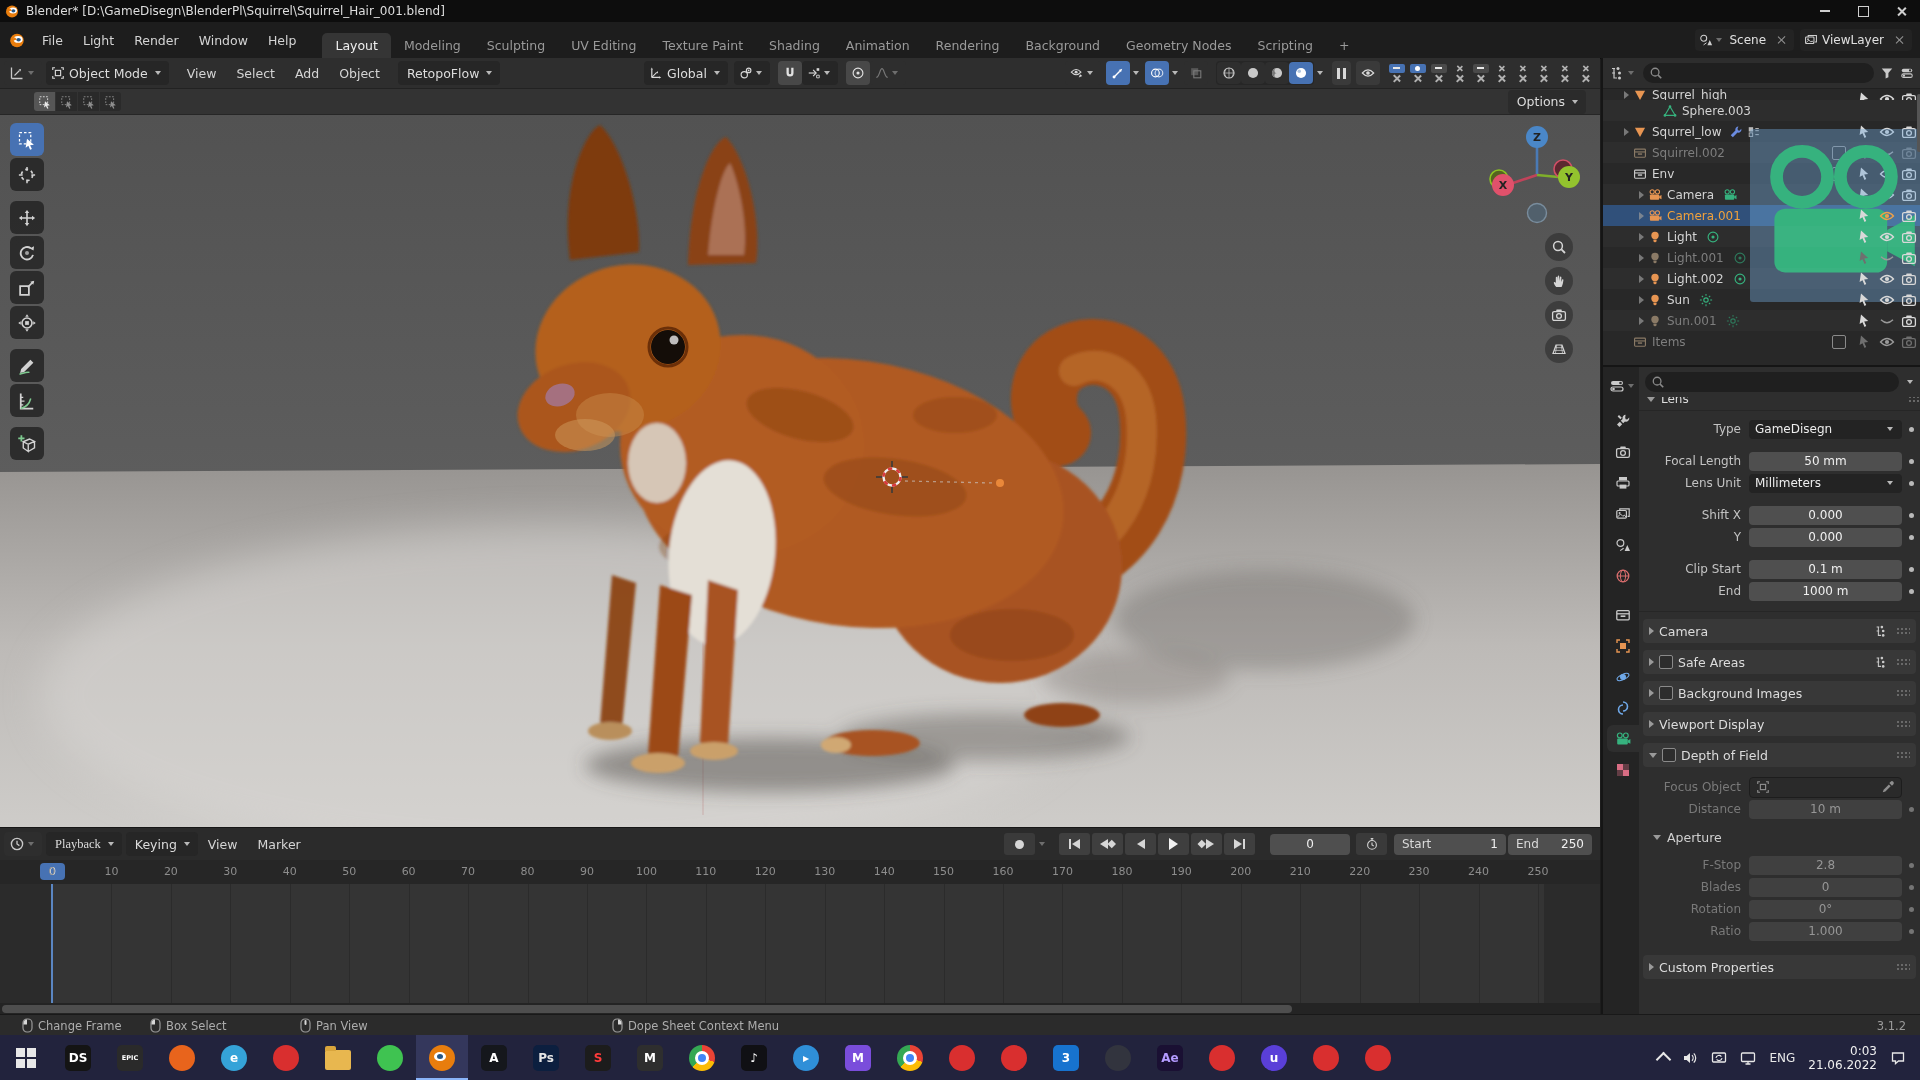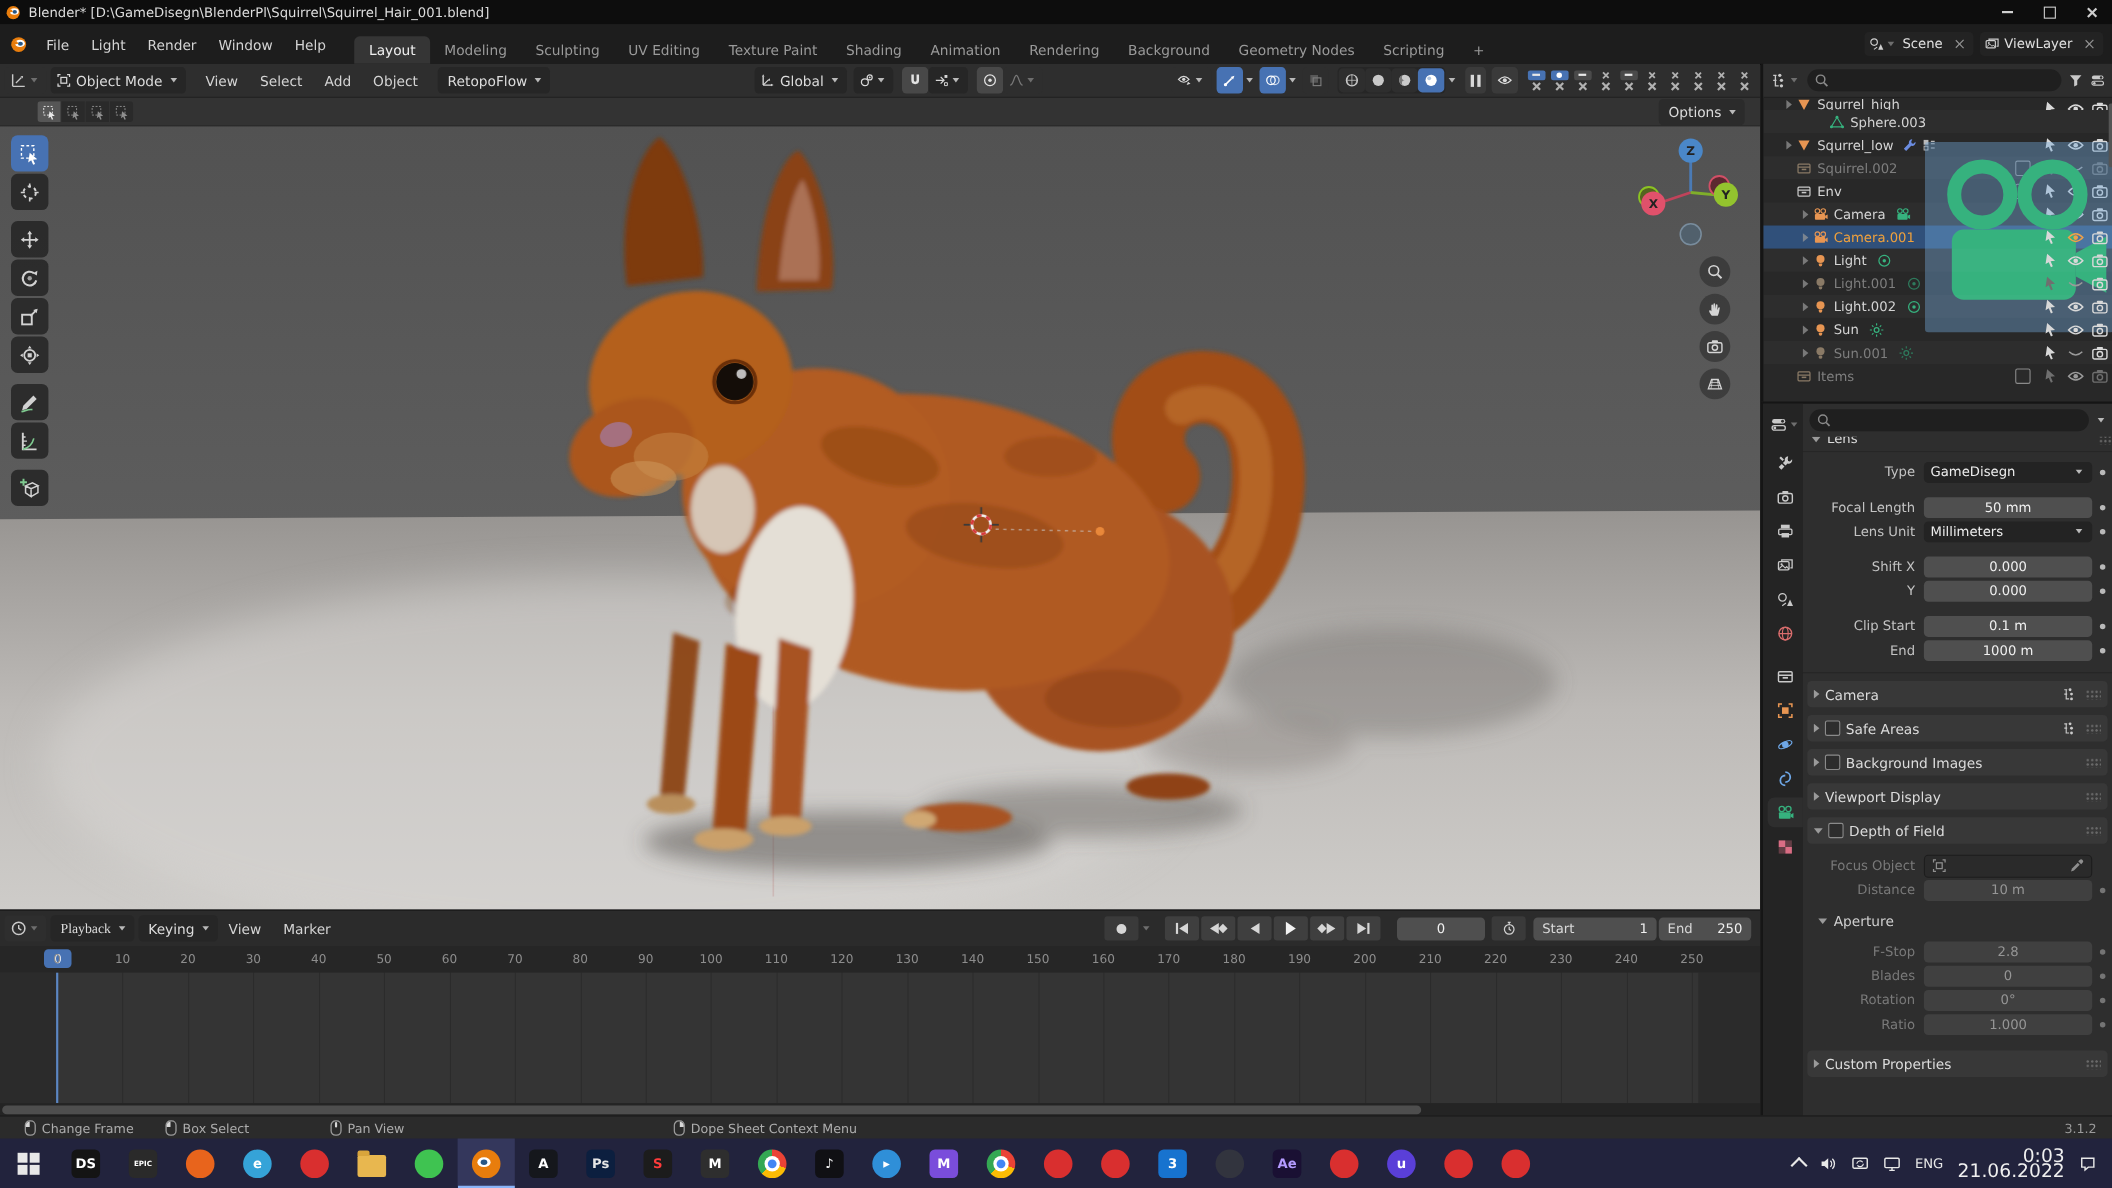--- a/index.html
+++ b/index.html
@@ -154,21 +154,21 @@
   .folder-ico{position:relative;width:26px;height:20px;background:#e8b74f;border-radius:2px;margin-top:4px;}
   .folder-ico:before{content:"";position:absolute;left:0;top:-4px;width:11px;height:5px;background:#d9a53c;border-radius:2px 2px 0 0;}
   .chrome-ico{position:relative;width:26px;height:26px;border-radius:50%;background:conic-gradient(#ea4335 0 30%,#fbbc05 30% 63%,#34a853 63% 100%);}
   .chrome-ico:before{content:"";position:absolute;left:6px;top:6px;width:14px;height:14px;border-radius:50%;background:#fff;}
   .chrome-ico:after{content:"";position:absolute;left:9px;top:9px;width:8px;height:8px;border-radius:50%;background:#4285f4;}
   .blender-ico{position:relative;width:26px;height:26px;border-radius:50%;background:#e87d0d;}
   .blender-ico:before{content:"";position:absolute;left:5px;top:7px;width:12px;height:9px;border-radius:50%;background:#fff;}
   .blender-ico:after{content:"";position:absolute;left:8px;top:9px;width:6px;height:5px;border-radius:50%;background:#265787;}
   #tray{position:absolute;right:0;top:0;height:45px;display:flex;align-items:center;gap:13px;padding-right:14px;color:#e8e8e8;}
   .tray-chev{width:9px;height:9px;border-left:2px solid #e8e8e8;border-top:2px solid #e8e8e8;transform:rotate(45deg);margin-top:4px;}
-  #clockbox{text-align:right;font-size:17px;line-height:14px;color:#f0f0f0;}
+  #clockbox{text-align:right;font-size:12px;line-height:14px;color:#f0f0f0;}
 </style>
 </head>
 <body>
 
 <div id="screen">
 
   <div id="titlebar" class="abs">
     <span class="ic16" style="margin-left:4px">
         <svg viewBox="0 0 16 16" width="100%" height="100%" xmlns="http://www.w3.org/2000/svg">
           <circle cx="8" cy="8.5" r="6" fill="#e87d0d"></circle>
@@ -274,21 +274,21 @@
           <div class="menu-item">View</div>
           <div class="menu-item">Select</div>
           <div class="menu-item">Add</div>
           <div class="menu-item">Object</div>
         </div>
       <div class="hbtn darkfld" style="margin-left:8px">
         <span class="hlabel">RetopoFlow</span>
         <span class="chev"></span>
       </div>
     </div>
-    <div class="abs flex" style="left:686px;top:3px;height:24px">
+    <div class="abs flex" style="left:644px;top:3px;height:24px">
       <div class="hbtn darkfld">
         <span class="ic14">
             <svg viewBox="0 0 16 16" width="100%" height="100%" xmlns="http://www.w3.org/2000/svg">
               <path d="M3.2 13V4.4M3.2 13h8.6" stroke="#d8d8d8" stroke-width="1.4" fill="none"></path>
               <path d="M3.2 1.8 1.9 4.4h2.6zM14 13l-2.6-1.3v2.6z" fill="#d8d8d8"></path>
               <path d="M3.2 13l5.4-5.4" stroke="#d8d8d8" stroke-width="1.2"></path>
               <path d="M10 5.8l.4 2.6-2.6-.4z" fill="#d8d8d8"></path>
             </svg>
           </span>
         <span class="hlabel">Global</span>

